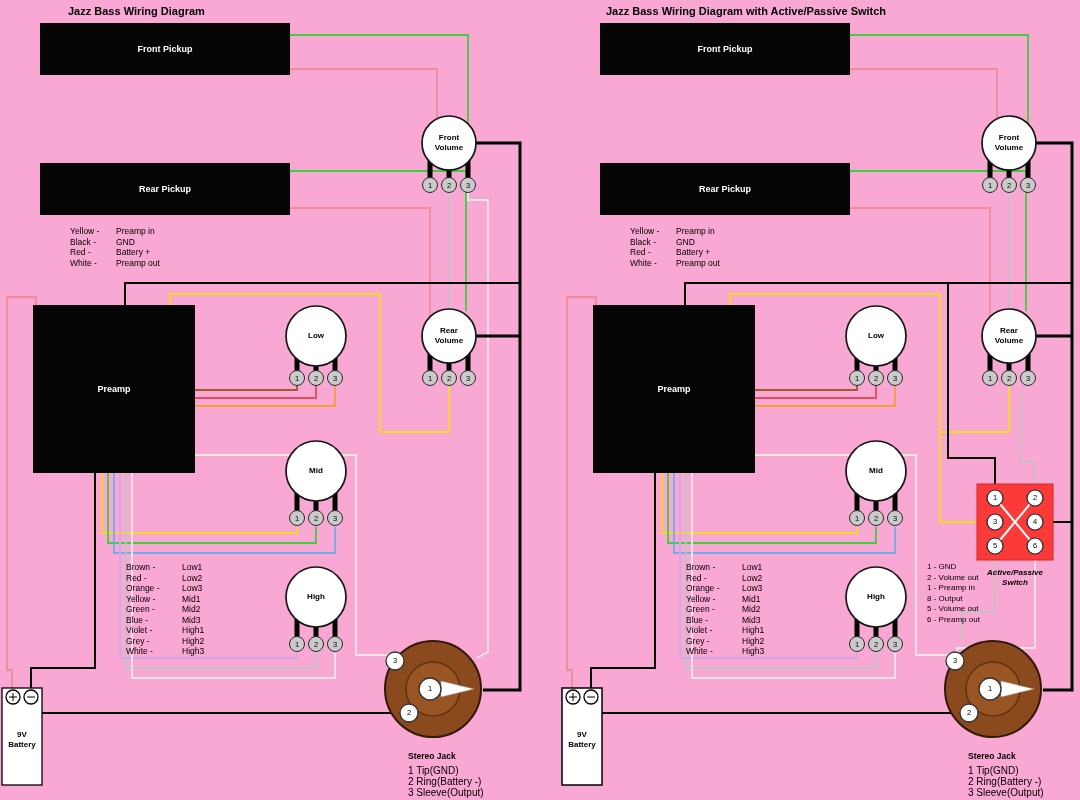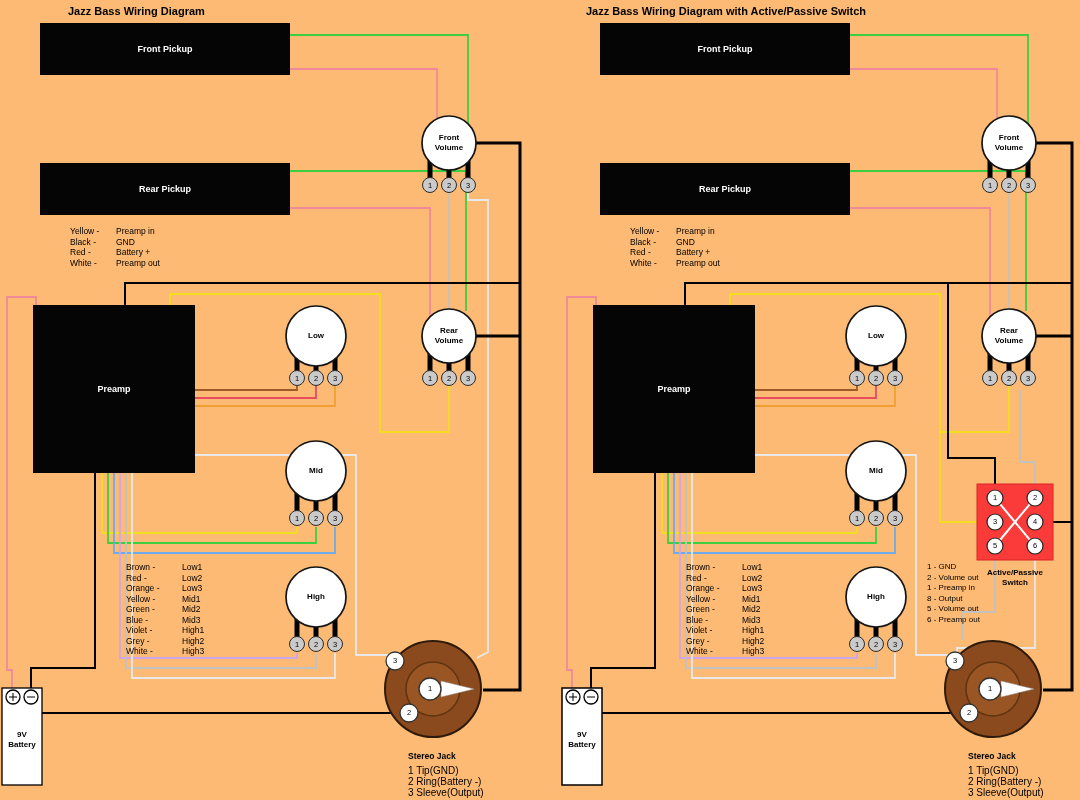--- a/index.html
+++ b/index.html
@@ -1,36 +1,36 @@
 <!DOCTYPE html>
 <html><head>
 <meta charset="utf-8">
 <style>
   html,body{margin:0;padding:0;background:#fff;}
-  .stage{position:relative;width:1080px;height:800px;background:#fdba74;
+  .stage{position:relative;width:1080px;height:800px;background:#f9a8d4;
          font-family:"Liberation Sans",sans-serif;color:#000;overflow:hidden;}
   svg.layer{position:absolute;left:0;top:0;}
   .abs{position:absolute;}
   .title{font-weight:bold;font-size:11px;white-space:nowrap;}
   .blackbox{background:#050505;color:#fff;display:flex;align-items:center;justify-content:center;
             font-weight:bold;font-size:9px;}
   .potlabel{font-weight:bold;font-size:8px;line-height:1.2;text-align:center;white-space:pre-line;}
   .lugrow{display:flex;gap:3px;}
   .lug{width:16px;height:16px;border-radius:50%;background:#cacaca;border:1px solid #2a2a2a;
        box-sizing:border-box;font-size:7.5px;display:flex;align-items:center;justify-content:center;}
   .legend{font-size:8.5px;line-height:10.5px;}
   .legend .row{display:flex;}
   .legend .c1{width:46px;}
   .legend.tone .c1{width:56px;}
   .legend.sw{font-size:8px;line-height:10.5px;}
   .battlabel{font-weight:bold;font-size:8px;text-align:center;white-space:pre-line;line-height:1.3;}
   .jacktitle{font-weight:bold;font-size:8.5px;white-space:nowrap;}
   .jacklines{font-size:10px;line-height:11px;white-space:nowrap;}
   .num{width:14px;text-align:center;font-size:7.5px;line-height:10px;}
-  .swlabel{font-weight:bold;font-size:8px;text-align:center;white-space:pre-line;width:80px;line-height:1.3;}
+  .swlabel{font-weight:bold;font-size:8px;text-align:center;white-space:pre-line;width:80px;line-height:1.3;font-style:italic;}
   
   .w{fill:none;stroke-width:1.8;}
   .wg{stroke:#3ecf3e;}  .wp{stroke:#f08a9a;}  .wr{stroke:#e84c5e;}
   .wy{stroke:#f2dd1e;}  .wo{stroke:#f0a032;}  .wbr{stroke:#a05a28;}
   .wbl{stroke:#6cacec;} .wv{stroke:#cfa6ec;}  .wgy{stroke:#c2c2c2;}
   .ww{stroke:#e8e8e8;}
   .wk{stroke:#000;stroke-width:2;}
   .wkb{stroke:#000;stroke-width:3;}
   .pot{fill:#fff;stroke:#151515;stroke-width:1.7;}
   .stub{stroke:#000;stroke-width:5;fill:none;}
@@ -273,21 +273,21 @@
   <div class="abs jacktitle" style="left:408px;top:751px">Stereo Jack</div>
   <div class="abs jacklines" style="left:408px;top:765px">
     <div>1 Tip(GND)</div>
     <div>2 Ring(Battery -)</div>
     <div>3 Sleeve(Output)</div>
   </div>
   <div class="abs num" style="left:388px;top:656px">3</div>
   <div class="abs num" style="left:423px;top:684px">1</div>
   <div class="abs num" style="left:402px;top:708px">2</div>
 
-  <div class="abs title" style="left:586px;top:5px">Jazz Bass Wiring Diagram with Active/Passive Switch</div>
+  <div class="abs title" style="left:606px;top:5px">Jazz Bass Wiring Diagram with Active/Passive Switch</div>
   <div class="abs blackbox" style="left:600px;top:23px;width:250px;height:52px">
     <span>Front Pickup</span>
   </div>
   <div class="abs blackbox" style="left:600px;top:163px;width:250px;height:52px">
     <span>Rear Pickup</span>
   </div>
   <div class="abs legend" style="left:630px;top:226px">
     <div class="row">
         <span class="c1">Yellow -</span>
         <span>Preamp in</span>

